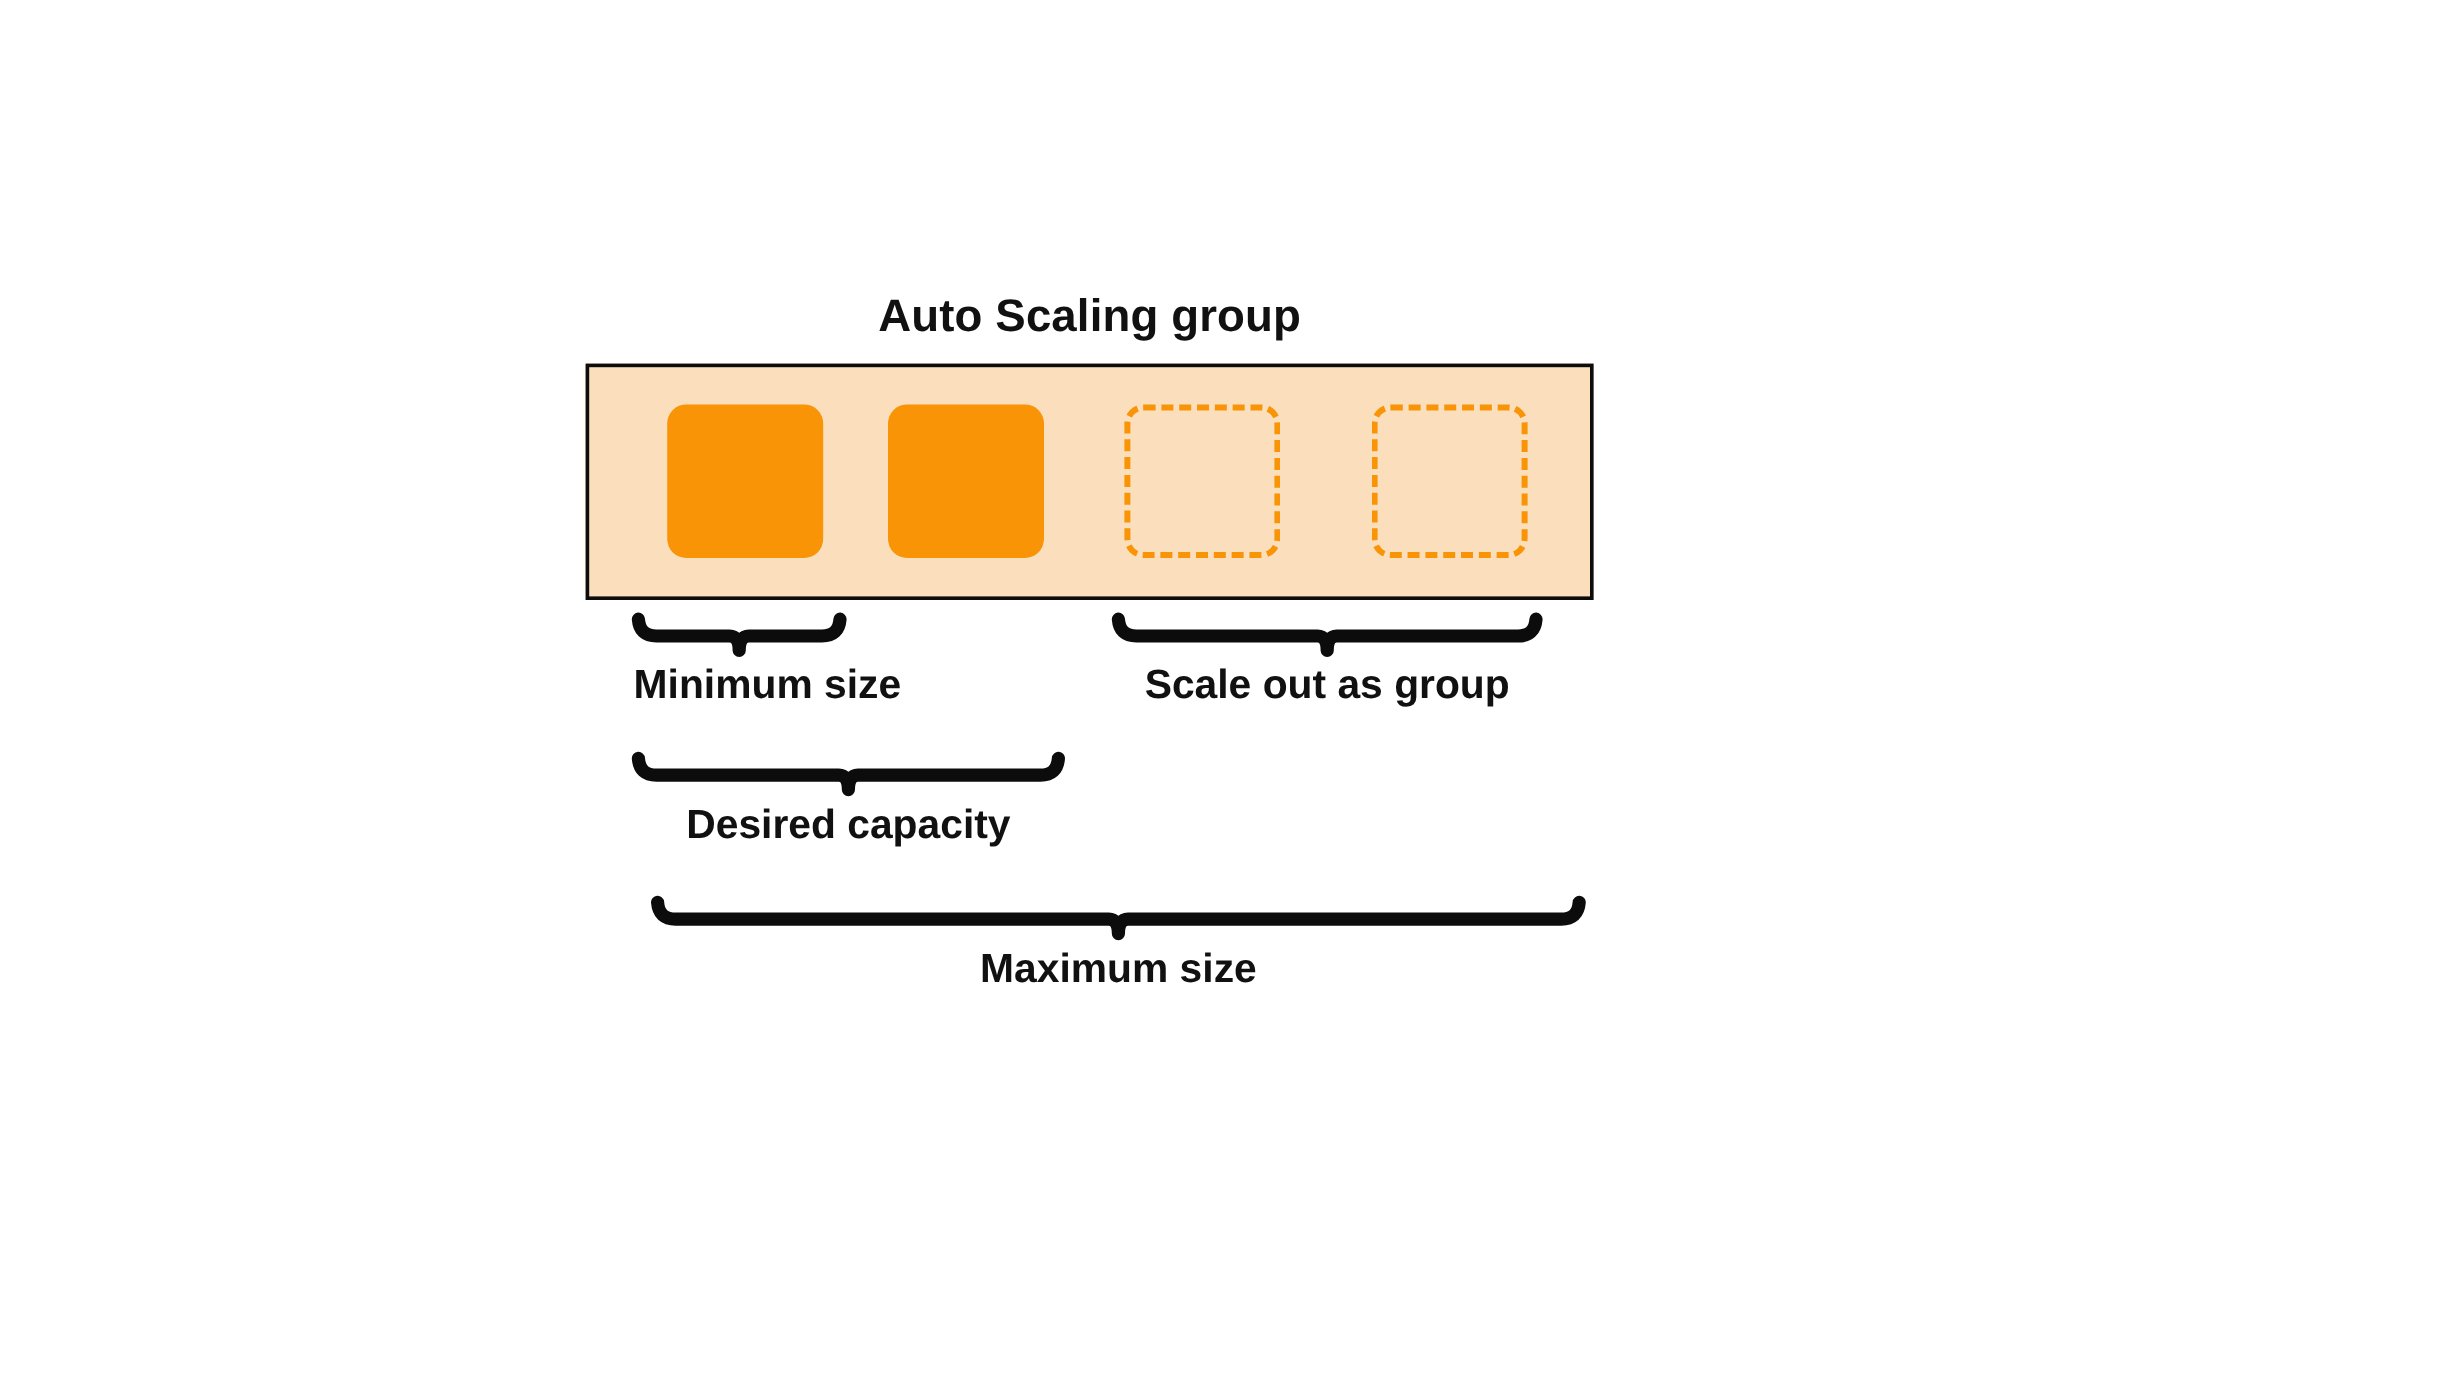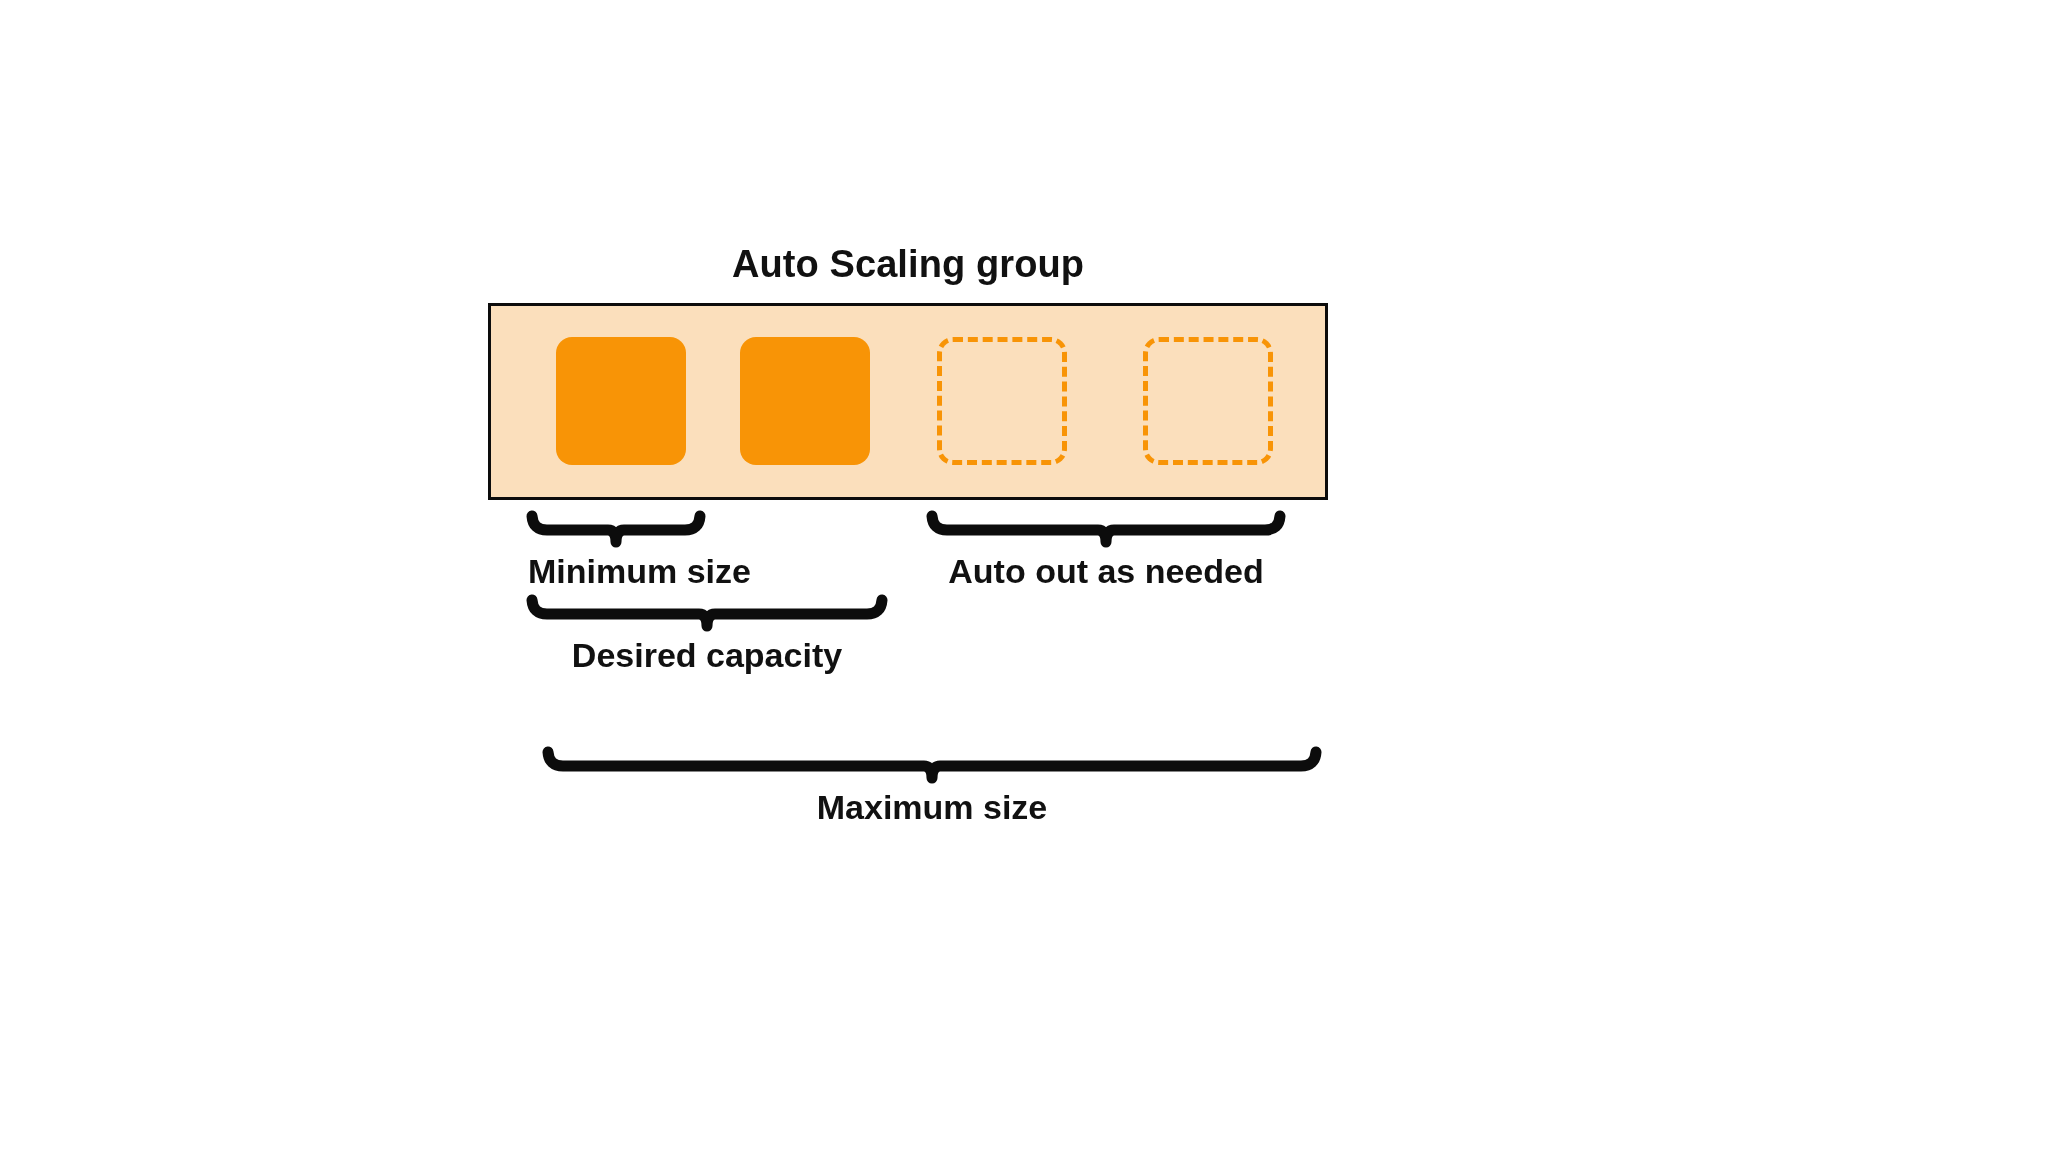--- a/index.html
+++ b/index.html
@@ -85,21 +85,21 @@
     font-size: 34px;
     font-weight: bold;
     color: #111111;
     white-space: nowrap;
     left: 0;
     width: 100%;
   }
 
   .bg-minimum  { left: 528px; top: 512px;  width: 176px; }
   .bg-scaleout { left: 928px; top: 512px;  width: 356px; }
-  .bg-desired  { left: 528px; top: 596px;  width: 358px; }
+  .bg-desired  { left: 528px; top: 628px;  width: 358px; }
   .bg-maximum  { left: 544px; top: 748px;  width: 776px; }
 </style>
 </head>
 <body>
 
 <div id="diagram-stage">
 
   <div class="asg-title">Auto Scaling group</div>
 
   <div class="asg-container"></div>
@@ -116,21 +116,21 @@
     <svg class="brace-svg" width="176" height="38" viewBox="0 0 176 38">
       <path d="M 4 4 Q 5 18 19 18 L 80 18 Q 88 18 88 30 Q 88 18 96 18 L 157 18 Q 171 18 172 4" fill="none" stroke="#0c0c0c" stroke-width="11" stroke-linecap="round" stroke-linejoin="round"></path>
     </svg>
     <div class="brace-label" style="top:40px;">Minimum size</div>
   </div>
 
   <div class="brace-group bg-scaleout">
     <svg class="brace-svg" width="356" height="38" viewBox="0 0 356 38">
       <path d="M 4 4 Q 5 18 19 18 L 170 18 Q 178 18 178 30 Q 178 18 186 18 L 337 18 Q 351 18 352 4" fill="none" stroke="#0c0c0c" stroke-width="11" stroke-linecap="round" stroke-linejoin="round"></path>
     </svg>
-    <div class="brace-label" style="top:40px;">Auto out as needed</div>
+    <div class="brace-label" style="top:40px;">Scale out as group</div>
   </div>
 
   <div class="brace-group bg-desired">
     <svg class="brace-svg" width="358" height="38" viewBox="0 0 358 38">
       <path d="M 4 4 Q 5 18 19 18 L 171 18 Q 179 18 179 30 Q 179 18 187 18 L 339 18 Q 353 18 354 4" fill="none" stroke="#0c0c0c" stroke-width="11" stroke-linecap="round" stroke-linejoin="round"></path>
     </svg>
     <div class="brace-label" style="top:40px;">Desired capacity</div>
   </div>
 
   <div class="brace-group bg-maximum">

